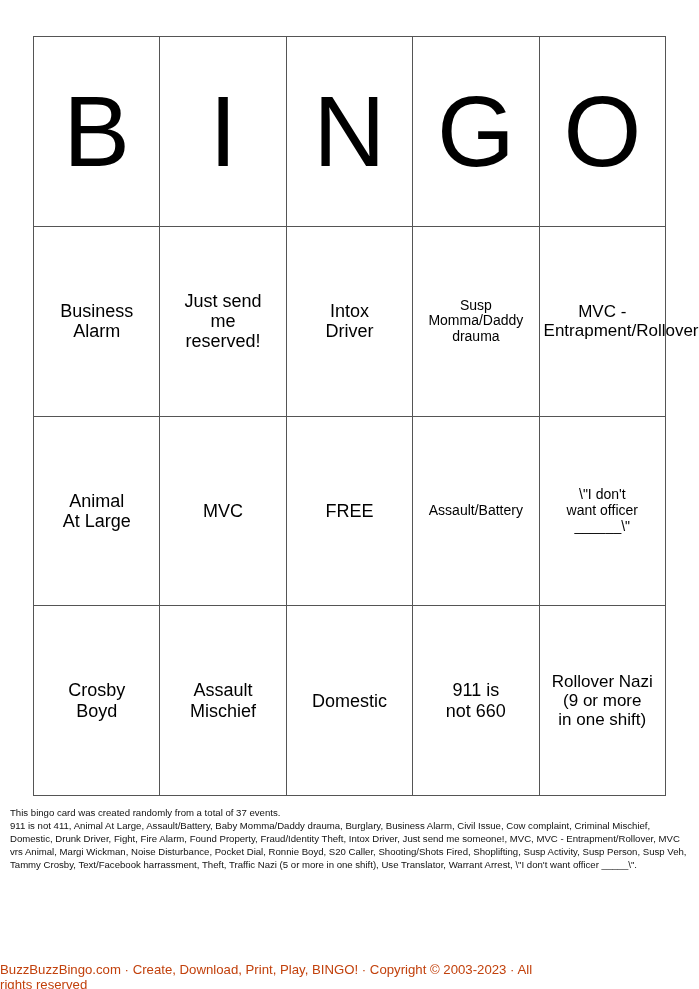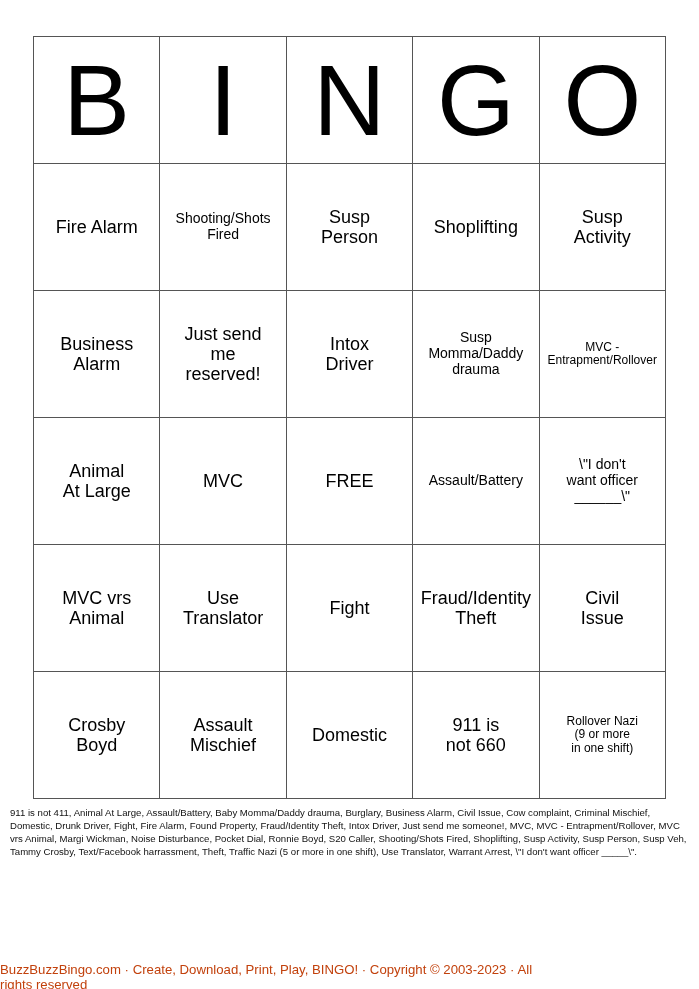--- a/index.html
+++ b/index.html
@@ -5,59 +5,39 @@
   html, body { margin: 0; padding: 0; background: #ffffff; }
   body { width: 699px; height: 989px; position: relative; overflow: hidden;
          font-family: "Liberation Sans", sans-serif; color: #000; }
   .card { position: absolute; left: 33px; top: 36px; width: 633px; height: 760px;
           border-collapse: collapse; table-layout: fixed; }
   .card td { border: 1px solid #555; text-align: center; vertical-align: middle;
              padding: 0 4px; line-height: 1.12; font-size: 18px; }
   .card tr.head td { height: 126px; font-size: 100px; line-height: 1; }
   .card tr.row td { height: 126px; }
   .card td.small { font-size: 14px; }
-  .card td.xsmall { font-size: 12px; }
+  .card td.xsmall { font-size: 17px; }
   .note { position: absolute; left: 10px; top: 806px; width: 685px; font-size: 9.6px;
           line-height: 13px; color: #111; }
   .footer { position: absolute; left: 0; top: 962px; width: 561px; text-align: left;
             font-size: 13.2px; color: #c2410c; }
   .ln { display: block; }
 </style>
 </head>
 <body>
 
 <table class="card">
   <tbody>
       <tr class="head">
     <td>B</td>
     <td>I</td>
     <td>N</td>
     <td>G</td>
     <td>O</td>
   </tr>
-  <tr class="row">
-        <td>
-          <span class="ln">Fire Alarm</span>
-        </td>
-        <td class="small">
-          <span class="ln">Shooting/Shots</span>
-          <span class="ln">Fired</span>
-        </td>
-        <td>
-          <span class="ln">Susp</span>
-          <span class="ln">Person</span>
-        </td>
-        <td>
-          <span class="ln">Shoplifting</span>
-        </td>
-        <td>
-          <span class="ln">Susp</span>
-          <span class="ln">Activity</span>
-        </td>
-      </tr>
   <tr class="row">
         <td>
           <span class="ln">Business</span>
           <span class="ln">Alarm</span>
         </td>
         <td>
           <span class="ln">Just send</span>
           <span class="ln">me</span>
           <span class="ln">reserved!</span>
         </td>
@@ -90,41 +70,20 @@
           <span class="ln">Assault/Battery</span>
         </td>
         <td class="small">
           <span class="ln">\"I don't</span>
           <span class="ln">want officer</span>
           <span class="ln">______\"</span>
         </td>
       </tr>
   <tr class="row">
         <td>
-          <span class="ln">MVC vrs</span>
-          <span class="ln">Animal</span>
-        </td>
-        <td>
-          <span class="ln">Use</span>
-          <span class="ln">Translator</span>
-        </td>
-        <td>
-          <span class="ln">Fight</span>
-        </td>
-        <td>
-          <span class="ln">Fraud/Identity</span>
-          <span class="ln">Theft</span>
-        </td>
-        <td>
-          <span class="ln">Civil</span>
-          <span class="ln">Issue</span>
-        </td>
-      </tr>
-  <tr class="row">
-        <td>
           <span class="ln">Crosby</span>
           <span class="ln">Boyd</span>
         </td>
         <td>
           <span class="ln">Assault</span>
           <span class="ln">Mischief</span>
         </td>
         <td>
           <span class="ln">Domestic</span>
         </td>
@@ -135,16 +94,17 @@
         <td class="xsmall">
           <span class="ln">Rollover Nazi</span>
           <span class="ln">(9 or more</span>
           <span class="ln">in one shift)</span>
         </td>
       </tr>
 </tbody>
   </table>
 
 <div class="note">
+  <div>This bingo card was created randomly from a total of 37 events.</div>
   <div>911 is not 411, Animal At Large, Assault/Battery, Baby Momma/Daddy drauma, Burglary, Business Alarm, Civil Issue, Cow complaint, Criminal Mischief, Domestic, Drunk Driver, Fight, Fire Alarm, Found Property, Fraud/Identity Theft, Intox Driver, Just send me someone!, MVC, MVC - Entrapment/Rollover, MVC vrs Animal, Margi Wickman, Noise Disturbance, Pocket Dial, Ronnie Boyd, S20 Caller, Shooting/Shots Fired, Shoplifting, Susp Activity, Susp Person, Susp Veh, Tammy Crosby, Text/Facebook harrassment, Theft, Traffic Nazi (5 or more in one shift), Use Translator, Warrant Arrest, \"I don't want officer _____\".</div>
 </div>
 
 <div class="footer">BuzzBuzzBingo.com · Create, Download, Print, Play, BINGO! · Copyright © 2003-2023 · All rights reserved</div>
 
 </body></html>

